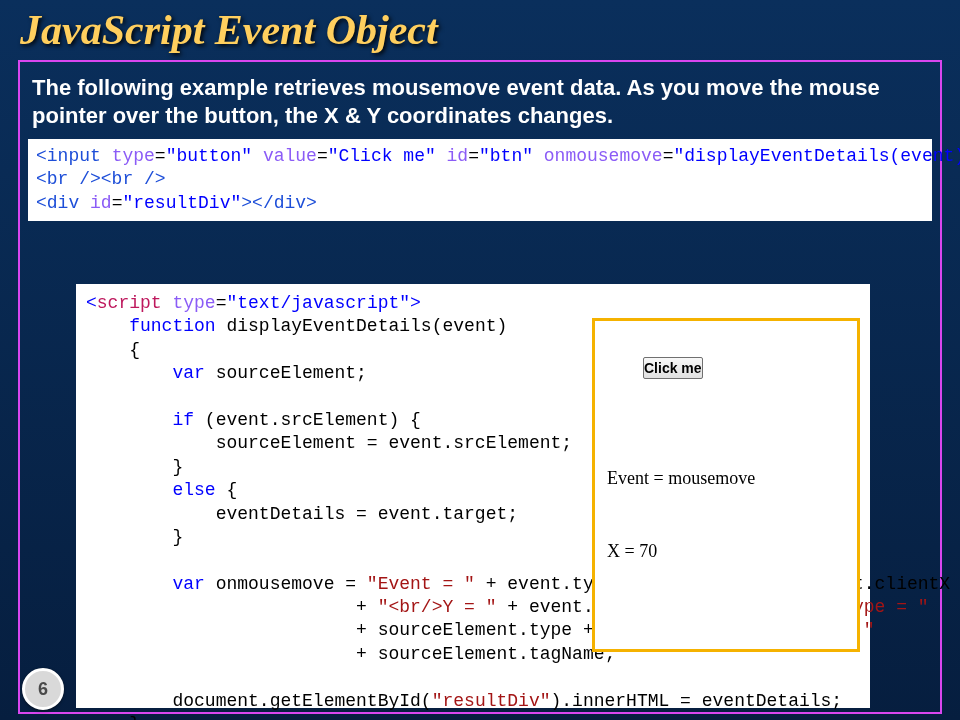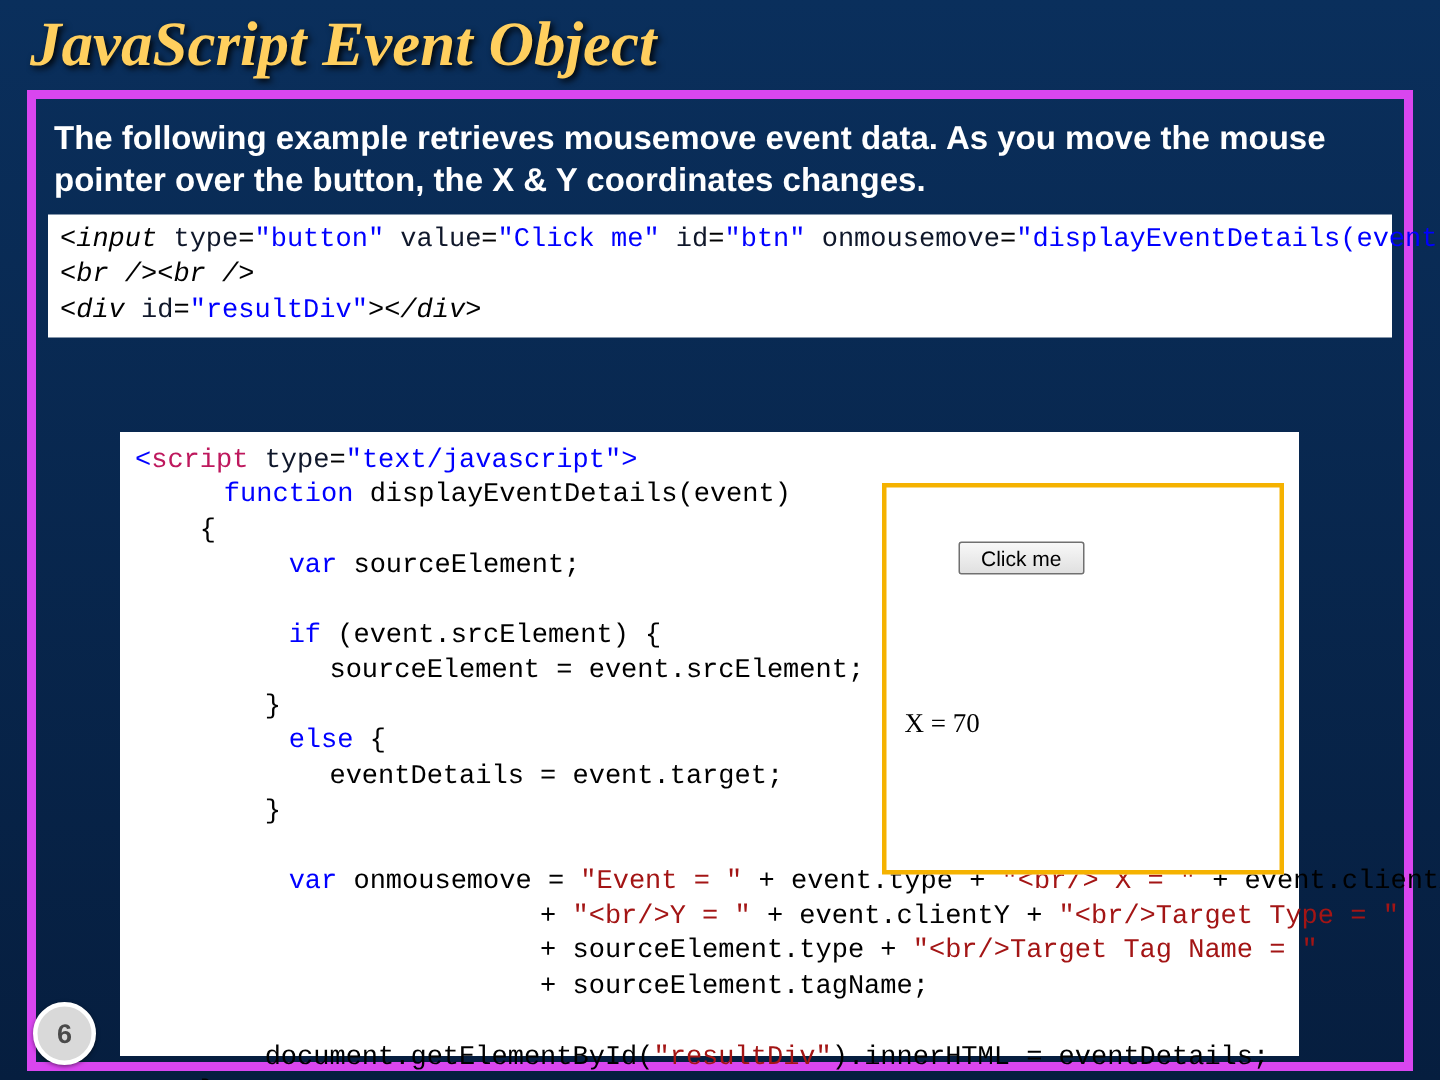--- a/index.html
+++ b/index.html
@@ -25,21 +25,21 @@
     color: #ffcf5e;
     text-shadow: 2px 2px 4px rgba(0,0,0,0.9);
     padding: 6px 0 2px 20px;
   }
   .frame {
     position: absolute;
     left: 18px;
     right: 18px;
     top: 60px;
     bottom: 6px;
-    border: 6px solid #d946ef;
+    border: 2px solid #d946ef;
     padding: 10px 10px 0 10px;
   }
   .intro {
     color: #ffffff;
     font-size: 22px;
     font-weight: bold;
     line-height: 1.25;
     margin: 2px 2px 10px 2px;
   }
   .codebox {
@@ -55,47 +55,48 @@
     margin: 0 -2px;
   }
   .codebox.main {
     position: absolute;
     left: 56px;
     right: 70px;
     top: 222px;
     bottom: 4px;
     padding: 8px 10px;
   }
-  .tag  { color: #000000; font-style: italic; }         
-  .attr { color: #0f172a; }         
+  .tag  { color: #1d4ed8; }         
+  .attr { color: #8b5cf6; }         
   .aval { color: #0000ff; }         
   .sc   { color: #be185d; }         
-  .kw   { color: #0000ff; margin-left: 16px; }         
+  .kw   { color: #0000ff; }         
   .str  { color: #a31515; }         
   .txt  { color: #000000; }
   .preview {
     position: absolute;
     right: 10px;
     top: 34px;
     width: 238px;
     border: 3px solid #f5b200;
     padding: 10px 12px 12px 12px;
     font-family: "Times New Roman", Times, serif;
     font-size: 18px;
     color: #000;
     background: #fff;
     line-height: 1.35;
   }
   .preview button {
     font-family: Arial, sans-serif;
     font-size: 14px;
-    padding: 2px 14px;
+    padding: 2px 0;
     border: 1px solid #707070;
     background: linear-gradient(#f8f8f8, #e0e0e0);
     border-radius: 2px;
+    font-weight: bold;
   }
   .pagenum {
     position: absolute;
     left: 22px;
     bottom: 10px;
     width: 36px;
     height: 36px;
     border-radius: 50%;
     background: #d9d9d9;
     border: 3px solid #ffffff;
@@ -138,20 +139,21 @@
                          <span>+ sourceElement.type + </span><span class="str">"&lt;br/&gt;Target Tag Name = "</span>
                          <span>+ sourceElement.tagName;</span>
 
         <span>document.getElementById(</span><span class="str">"resultDiv"</span><span>).innerHTML = eventDetails;</span>
     <span>}</span>
 
 
       <div class="preview">
         <button>Click me</button>
         <div style="height:14px"></div>
+        <div>Event = mousemove</div>
         <div>X = 70</div>
         
       </div>
     </div>
   </div>
 
   <div class="pagenum">6</div>
 </div>
 
 </body></html>

